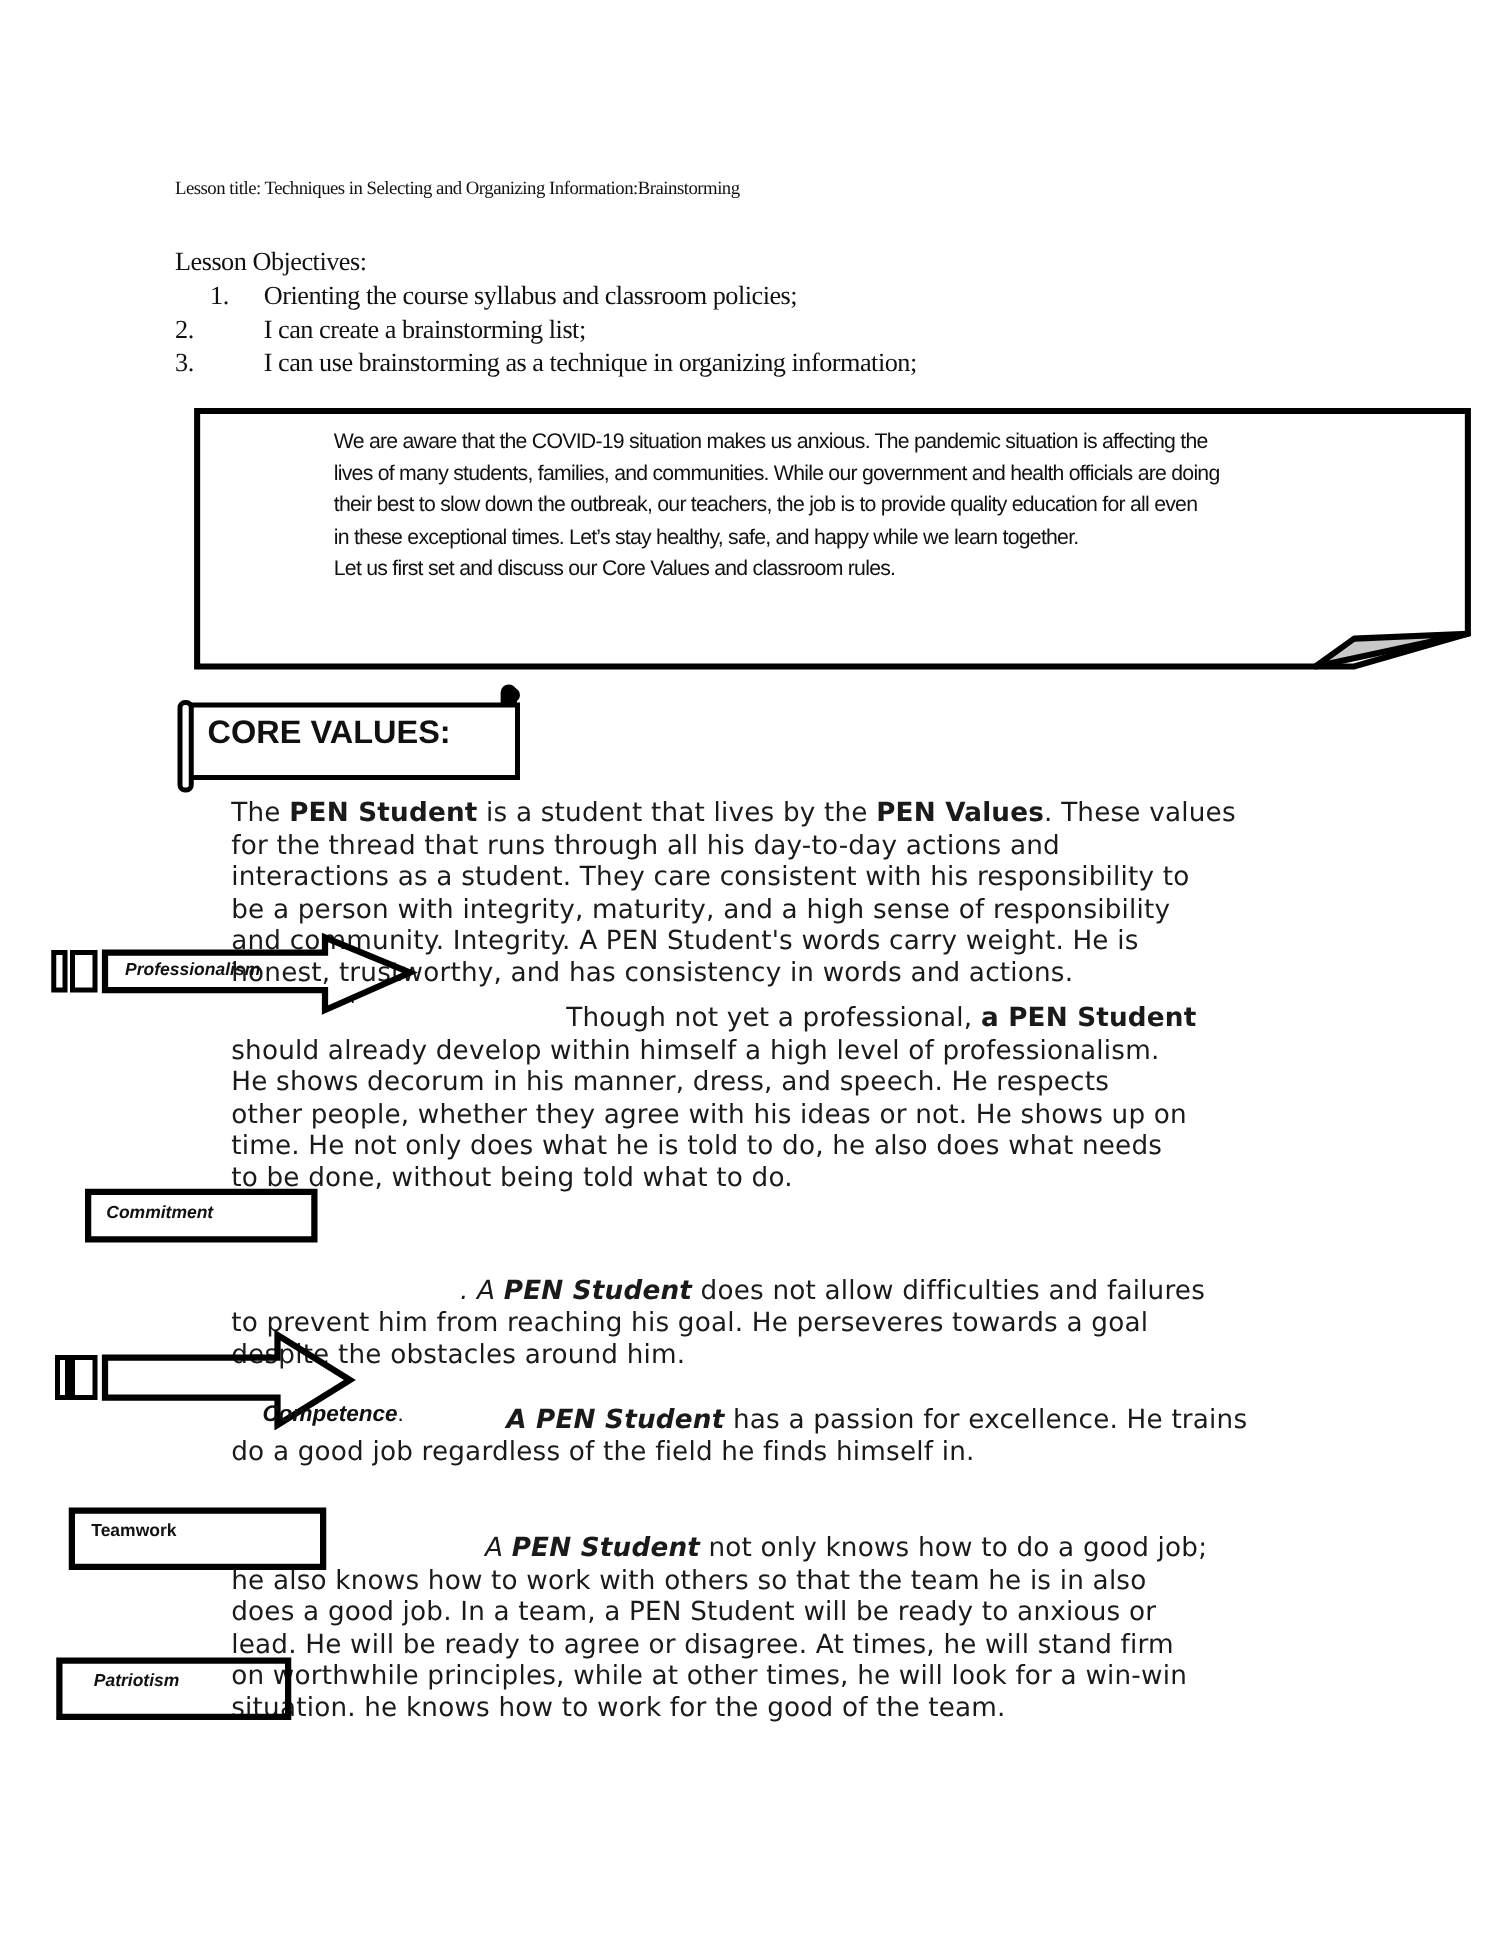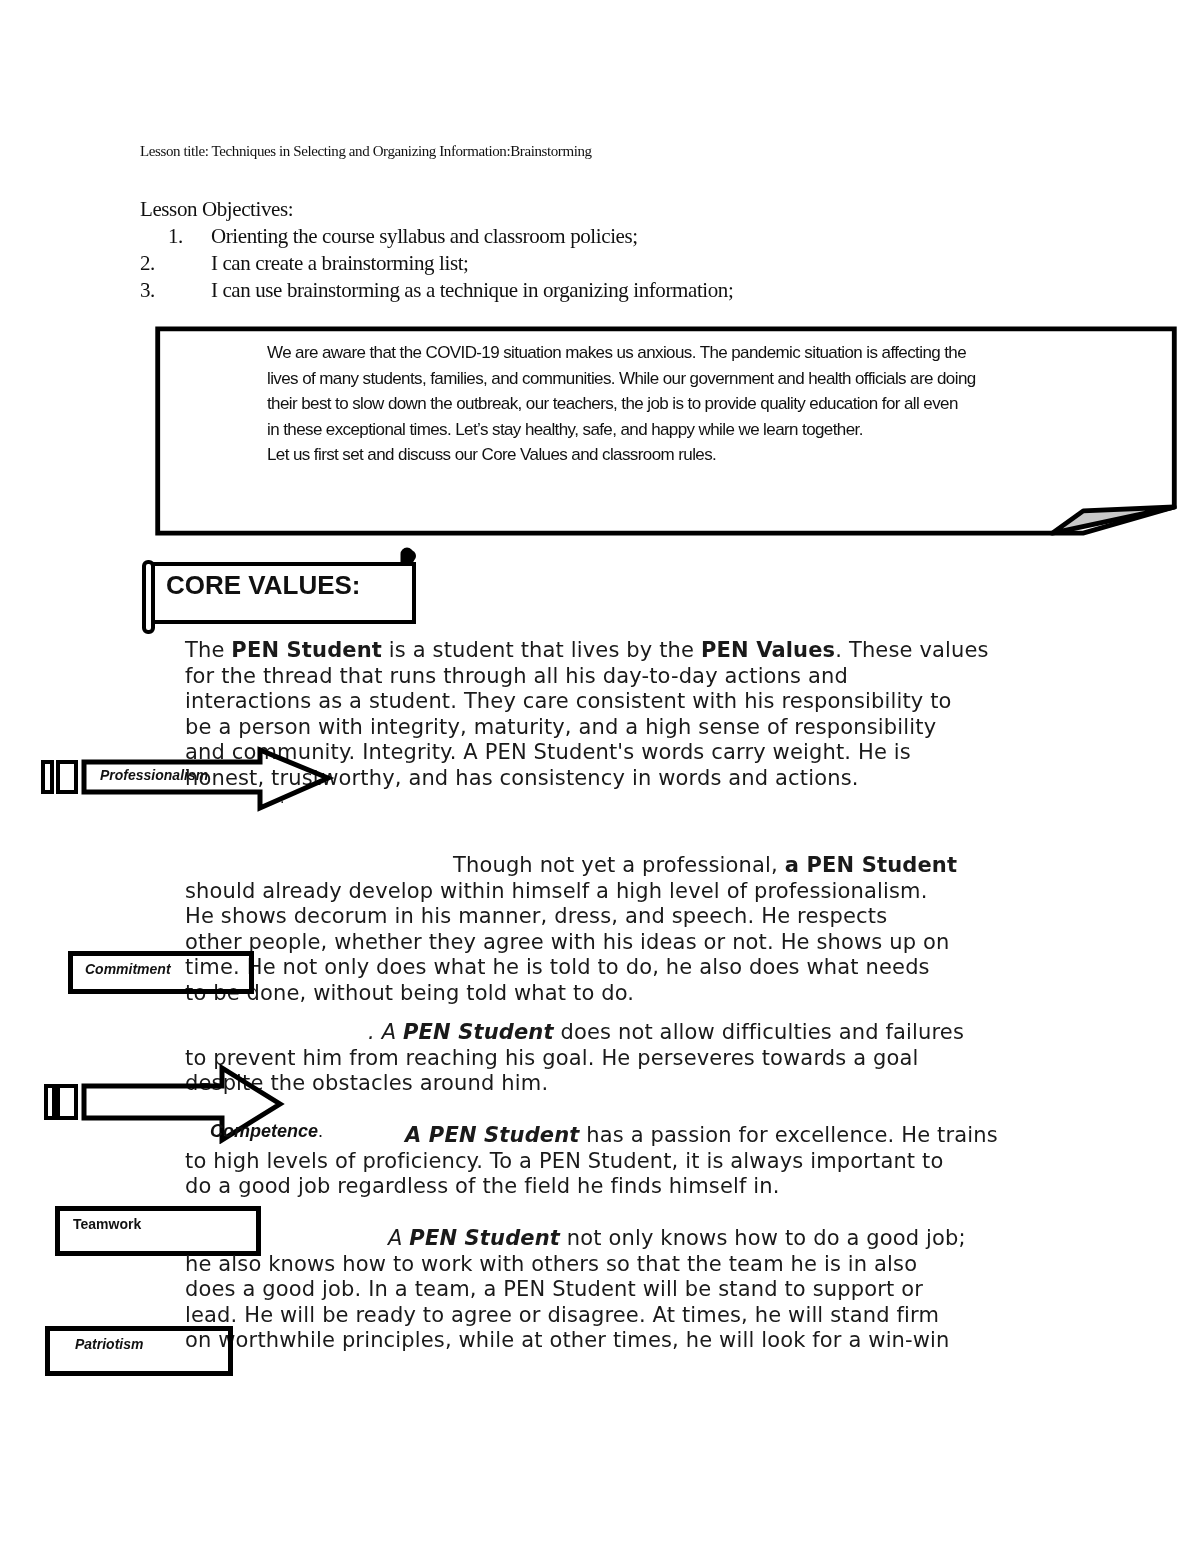--- a/index.html
+++ b/index.html
@@ -68,21 +68,21 @@
 </div>
 <div class="abs body-text" style="left:280px;top:786px;font-size:14px;">.</div>
 
 <svg class="abs" width="300" height="70" viewBox="0 0 300 70" style="left:40px;top:746px;">
   <rect x="3" y="16" width="9" height="30" fill="#fff" stroke="#000" stroke-width="4"></rect>
   <rect x="18" y="16" width="18" height="30" fill="#fff" stroke="#000" stroke-width="4"></rect>
   <path d="M44 16 L220 16 L220 4 L288 32 L220 62 L220 46 L44 46 Z" fill="none" stroke="#000" stroke-width="5" stroke-linejoin="miter"></path>
 </svg>
 <div class="abs label-text" style="left:100px;top:767px;font-style:italic;">Professionalism</div>
 
-<div class="abs body-text" style="left:185px;top:853px;">
+<div class="abs body-text" style="left:185px;top:802px;">
   <div style="padding-left:268px;"><span>Though not yet a professional, </span><b>a PEN Student</b></div>
   <div>should already develop within himself a high level of professionalism.</div>
   <div>He shows decorum in his manner, dress, and speech. He respects</div>
   <div>other people, whether they agree with his ideas or not. He shows up on</div>
   <div>time. He not only does what he is told to do, he also does what needs</div>
   <div>to be done, without being told what to do.</div>
 </div>
 
 <div class="abs label-box" style="left:68px;top:951px;width:186px;height:43px;"></div>
 <div class="abs label-text" style="left:85px;top:961px;font-style:italic;">Commitment</div>
@@ -95,29 +95,29 @@
 
 <svg class="abs" width="260" height="80" viewBox="0 0 260 80" style="left:42px;top:1064px;">
   <rect x="4" y="22" width="8" height="32" fill="#fff" stroke="#000" stroke-width="4"></rect>
   <rect x="16" y="22" width="18" height="32" fill="#fff" stroke="#000" stroke-width="4"></rect>
   <path d="M42 22 L180 22 L180 4 L238 40 L180 76 L180 54 L42 54 Z" fill="none" stroke="#000" stroke-width="5" stroke-linejoin="miter"></path>
 </svg>
 
 <div class="abs label-text" style="left:210px;top:1121px;font-style:italic;font-size:18px;"><span>Competence</span><span style="font-weight:normal;font-style:normal;">.</span></div>
 <div class="abs body-text" style="left:185px;top:1123px;">
   <div style="padding-left:220px;"><b style="font-style:italic;">A PEN Student</b><span> has a passion for excellence. He trains</span></div>
-  <div>to high levels of proficiency. To a PEN Student, it is always important to</div>
   <div>do a good job regardless of the field he finds himself in.</div>
 </div>
 
 <div class="abs label-box" style="left:55px;top:1206px;width:206px;height:50px;"></div>
 <div class="abs label-text" style="left:73px;top:1216px;">Teamwork</div>
 
 <div class="abs body-text" style="left:185px;top:1226px;">
   <div style="padding-left:203px;"><span style="font-style:italic;">A </span><b style="font-style:italic;">PEN Student</b><span> not only knows how to do a good job;</span></div>
   <div>he also knows how to work with others so that the team he is in also</div>
-  <div>does a good job. In a team, a PEN Student will be stand to support or</div>
+  <div>does a good job. In a team, a PEN Student will be ready to anxious or</div>
   <div>lead. He will be ready to agree or disagree. At times, he will stand firm</div>
   <div>on worthwhile principles, while at other times, he will look for a win-win</div>
+  <div>situation. he knows how to work for the good of the team.</div>
 </div>
 
 <div class="abs label-box" style="left:45px;top:1326px;width:188px;height:50px;"></div>
 <div class="abs label-text" style="left:75px;top:1336px;font-style:italic;">Patriotism</div>
 
 </body></html>

